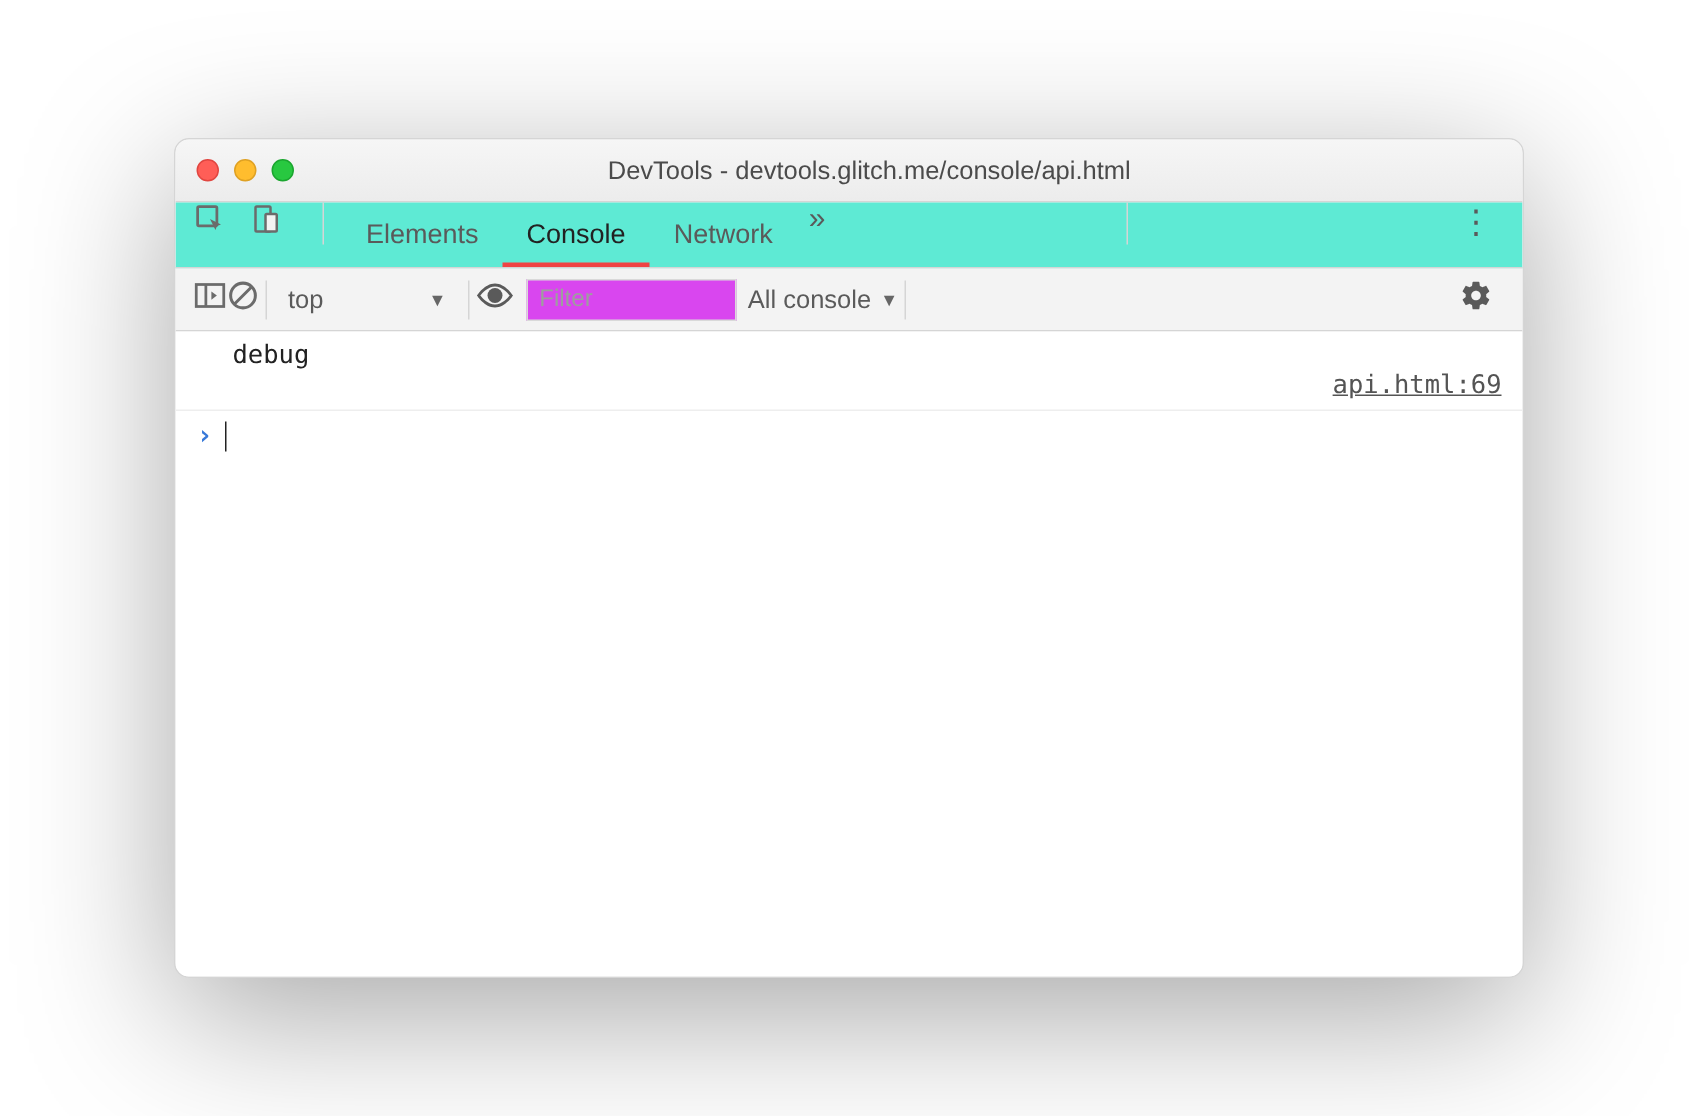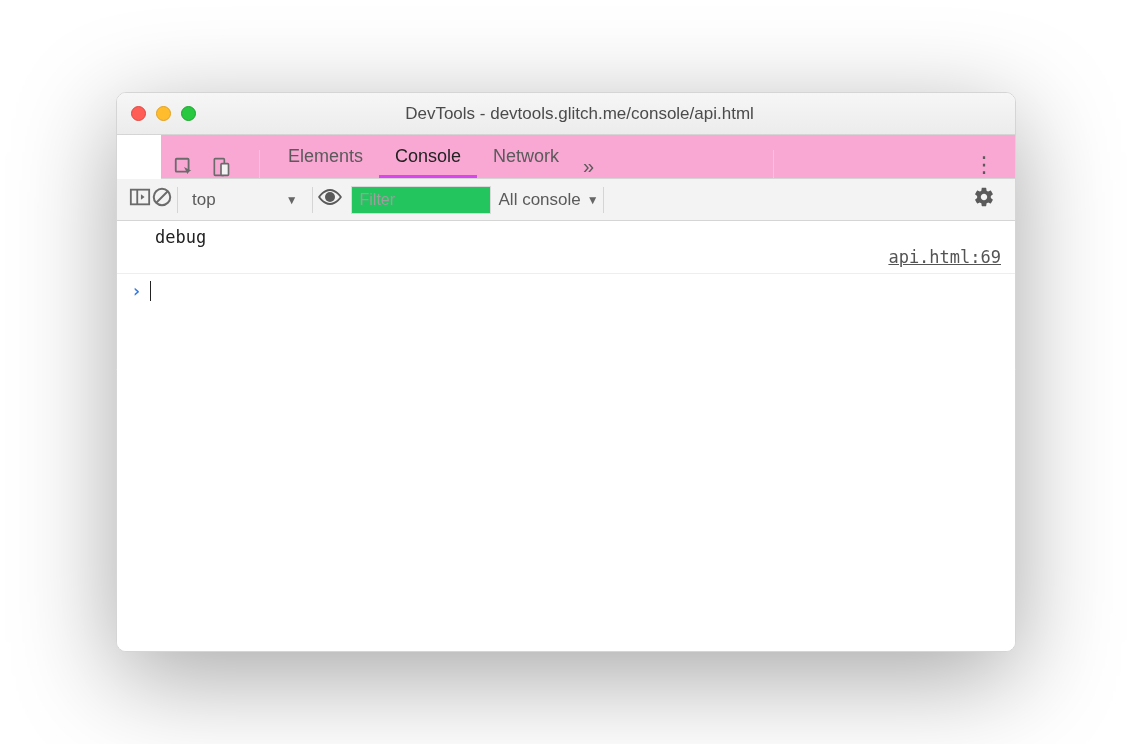--- a/index.html
+++ b/index.html
@@ -35,51 +35,50 @@
     }
     .traffic { display: flex; gap: 10px; margin-right: 18px; }
     .tl { width: 15px; height: 15px; border-radius: 50%; }
     .tl.red { background:#ff5e57; border:1px solid #e14640; }
     .tl.yellow { background:#ffbd2e; border:1px solid #dfa123; }
     .tl.green { background:#28c840; border:1px solid #1ba62f; }
     .titletext { flex:1; text-align:center; font-size:17px; color:#4b4b4b; margin-right:70px; }
 
     .tabbar {
       height: 44px;
-      background: #f9a8d4;
+      background: #5eead4;
       border-bottom: 1px solid #d5d5d5;
       display: flex;
-      align-items: flex-end;
+      align-items: flex-start;
       padding: 0 12px;
       font-size: 18px;
       color: #5a5a5a;
-      margin-left: 44px;
     }
     .tabbar .icon { color:#6b6b6b; margin-right:16px; display:flex; align-items:center; }
     .tabbar .divider { width:1px; height:28px; background:#d5d5d5; margin:0 12px; }
     .tab { padding:0 16px; height:100%; display:flex; align-items:center; cursor:pointer; }
-    .tab.active { color:#222; border-bottom:3px solid #d946ef; padding-top:3px; }
+    .tab.active { color:#222; border-bottom:3px solid #ef4444; padding-top:3px; }
     .more { margin-left:8px; font-size:20px; color:#5a5a5a; }
     .kebab { margin-left:auto; font-size:22px; color:#5a5a5a; padding:0 8px; }
 
     .toolbar {
       height: 42px;
       background:#f3f3f3;
       border-bottom:1px solid #d5d5d5;
       display:flex;
       align-items:center;
       padding:0 12px;
       font-size:17px;
       color:#5a5a5a;
     }
     .toolbar .divider { width:1px; height:26px; background:#d5d5d5; margin:0 4px; }
     .context { display:flex; align-items:center; gap:70px; padding:3px 10px; cursor:pointer; }
     .down-arrow { font-size:12px; color:#666; }
     .filter-input {
-      width:140px; height:28px; border:1px solid #d9d9d9; background:#22c55e;
+      width:140px; height:28px; border:1px solid #d9d9d9; background:#d946ef;
       font-size:16px; padding:0 8px; color:#333; margin:0 8px;
     }
     .filter-input::placeholder { color:#9e9e9e; }
     .levels { display:flex; align-items:center; gap:6px; cursor:pointer; }
     .gear { margin-left:auto; padding:0 8px; }
 
     .content { flex:1; background:#fff; font-family:Menlo,Consolas,monospace; font-size:17px; }
     .logrow {
       display:flex; padding:6px 14px 6px 38px; border-bottom:1px solid #eee;
       color:#222;

